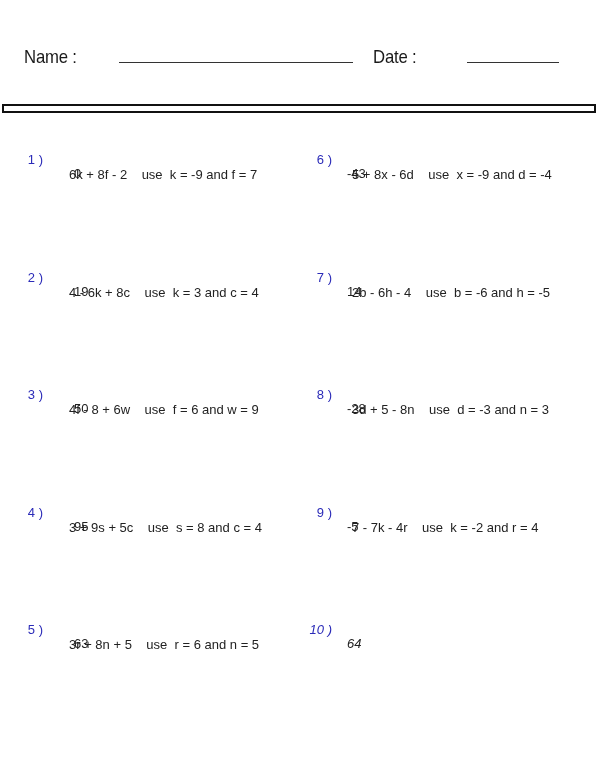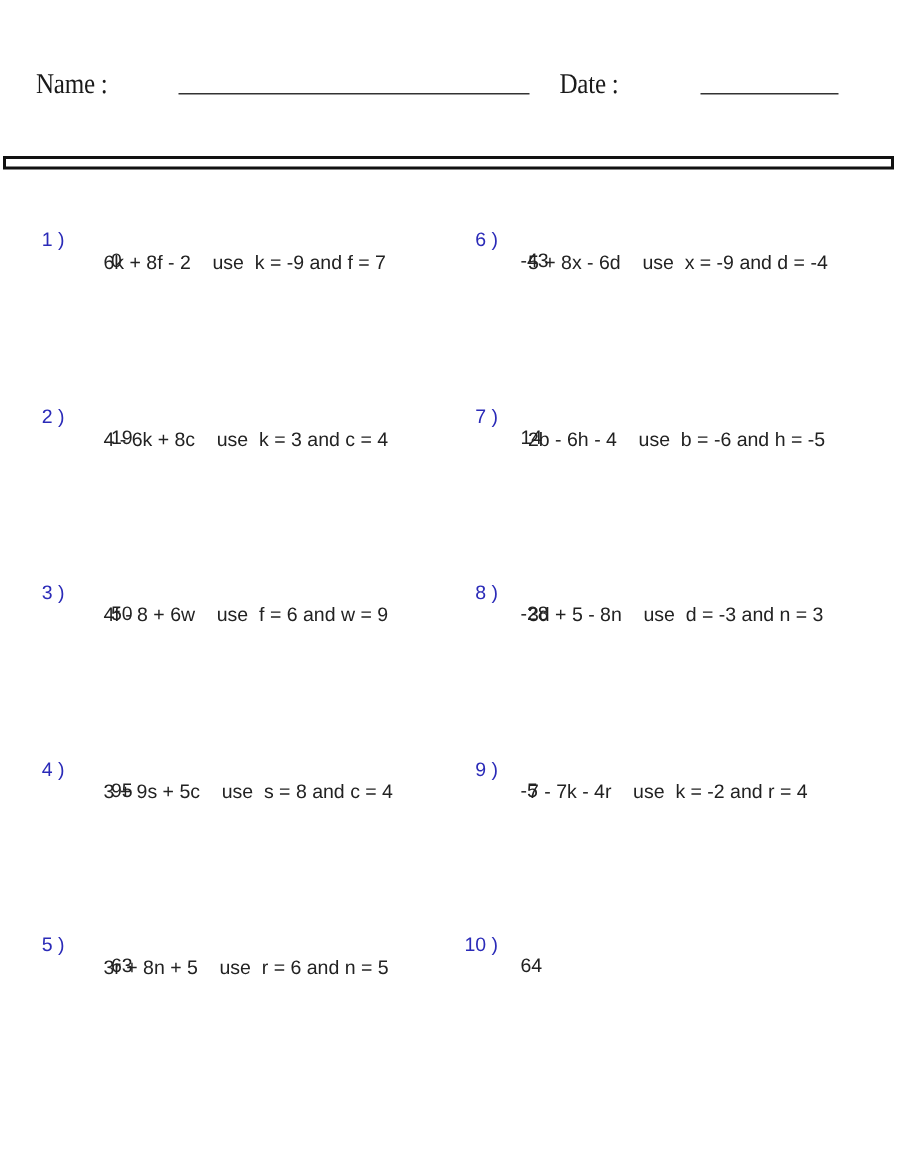--- a/index.html
+++ b/index.html
@@ -10,21 +10,21 @@
     body {
       width: 600px;
       height: 776px;
       position: relative;
       overflow: hidden;
       font-family: "Liberation Sans", sans-serif;
       color: #222222;
     }
     .header {
       position: absolute;
-      left: 0; top: 0; width: 508px; height: 100px; font-family: Liberation Serif, serif;
+      left: 0; top: 0; width: 508px; height: 100px;
     }
     .hdr-label {
       position: absolute;
       font-size: 19px;
       color: #1a1a1a;
       transform: scaleX(0.88);
       transform-origin: left center;
       letter-spacing: -0.2px;
     }
     .name-label { left: 24px; top: 46px; }
@@ -129,16 +129,16 @@
   <span class="expr"><span>3d + 5 - 8n</span>&nbsp;&nbsp;&nbsp;&nbsp;<span>use  d = -3 and n = 3</span></span>
   <span class="answer">-28</span>
 </div>
 
 <div class="problem col-right" style="left:0; top:490px; width:600px; height:50px;">
   <span class="num">9 )</span>
   <span class="expr"><span>7 - 7k - 4r</span>&nbsp;&nbsp;&nbsp;&nbsp;<span>use  k = -2 and r = 4</span></span>
   <span class="answer">-5</span>
 </div>
 
-<div class="problem col-right" style="left:0; top:607px; width:600px; height:50px;">
+<div class="problem col-right" style="left:0; top:607px; width:600px; height:50px;font-style:italic;">
   <span class="num">10 )</span>
   <span class="answer">64</span>
 </div>
 
 </body></html>

